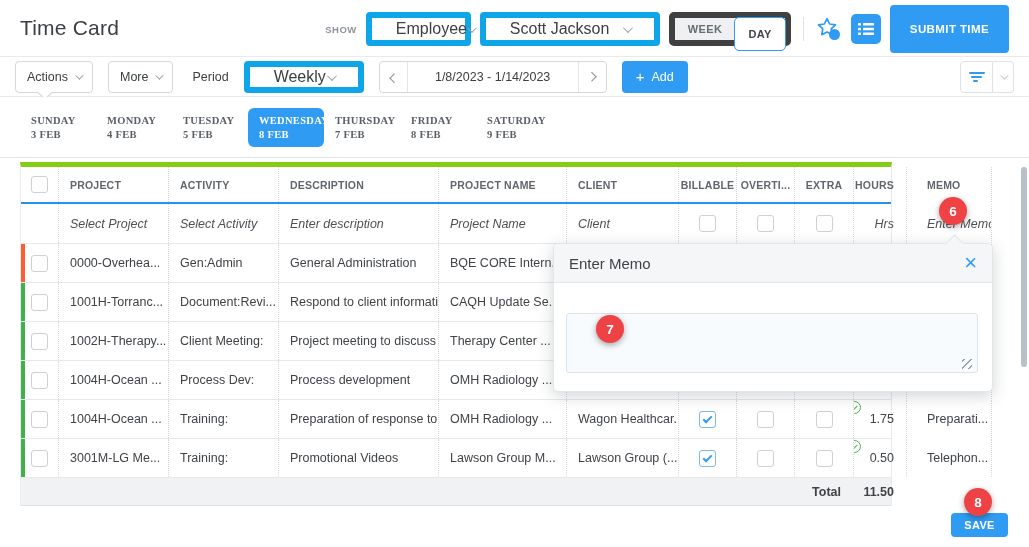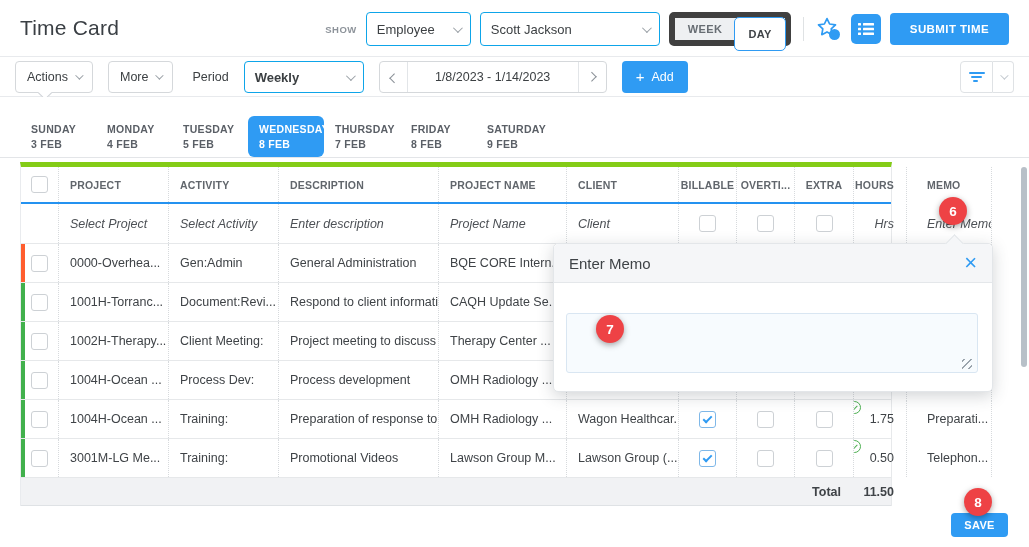--- a/index.html
+++ b/index.html
@@ -6,58 +6,58 @@
   html,body { background:#fff; }
   #app {
     position:relative; width:1029px; height:547px; overflow:hidden;
     font-family:"Liberation Sans","DejaVu Sans",sans-serif; color:#3f4347; background:#fff;
   }
   
   .topbar { position:absolute; left:0; top:0; width:100%; height:57px; border-bottom:1px solid #e8eaed; background:#fff; }
   .page-title { position:absolute; left:20px; top:16px; font-size:21px; font-weight:500; color:#3a3f44; letter-spacing:.2px; }
   .topbar-right { position:absolute; right:20px; top:11px; height:36px; display:flex; align-items:center; gap:9px; }
   .small-label { font-size:9.5px; font-weight:bold; color:#8d939a; letter-spacing:.5px; }
-  .select { height:34px; background:#fff; border:1px solid #0ea5e9; border-radius:4px; display:flex; align-items:center; justify-content:space-between; padding:0 10px; font-size:13px; color:#3c4043; cursor:pointer; }
+  .select { height:34px; background:#fff; border:6px solid #0ea5e9; border-radius:4px; display:flex; align-items:center; justify-content:space-between; padding:0 24px; font-size:16px; color:#3c4043; cursor:pointer; }
   .sel-emp { width:105px; } .sel-person { width:180px; }
   .chev { width:7px; height:7px; border-right:1.6px solid #9aa0a6; border-bottom:1.6px solid #9aa0a6; transform:rotate(45deg) translateY(-2px); flex:0 0 auto; }
   .toggle { display:flex; height:34px; background:#eef0f2; border:6px solid #404040; border-radius:5px; overflow:visible; }
   .seg { display:flex; align-items:center; justify-content:center; font-size:11px; font-weight:bold; letter-spacing:.4px; color:#676d73; padding:0 13px; cursor:pointer; }
   .seg.active { background:#fff; border:1px solid #2f9bf3; border-radius:5px; color:#3f4347; margin:-1px; height:34px; }
   .vdiv { width:1px; height:24px; background:#dfe2e4; margin:0 3px; }
   .iconbtn-star { width:26px; height:26px; position:relative; cursor:pointer; }
   .bluebtn-sq { width:30px; height:30px; background:#2f9bf3; border-radius:5px; display:flex; align-items:center; justify-content:center; cursor:pointer; }
   .btn-primary { background:#2f9bf3; color:#fff; border:none; border-radius:4px; font-weight:bold; cursor:pointer; font-family:inherit; }
-  .btn-submit { height:32px; padding:0 20px; font-size:11.5px; letter-spacing:.4px; }
+  .btn-submit { height:48px; padding:0 20px; font-size:11.5px; letter-spacing:.4px; }
   
   .toolbar { position:absolute; left:0; top:57px; width:100%; height:40px; border-bottom:1px solid #e8eaed; background:#fff; }
   .toolbar-left { position:absolute; left:15px; top:4px; height:32px; display:flex; align-items:center; gap:15px; }
   .btn-outline { position:relative; height:32px; background:#fff; border:1px solid #d5d8db; border-radius:4px; display:flex; align-items:center; gap:7px; padding:0 11px; font-size:12.5px; color:#3c4043; cursor:pointer; }
   .btn-outline .chev { width:6px; height:6px; }
   .actions-caret { position:absolute; left:24px; bottom:-6px; width:10px; height:10px; background:#fff; border-right:1px solid #cfd3d7; border-bottom:1px solid #cfd3d7; transform:rotate(45deg); }
   .period-label { font-size:12.5px; color:#3c4043; margin-left:4px; }
-  .sel-period { height:32px; width:120px;font-weight:bold; }
+  .sel-period { height:32px; width:120px; }
   .datenav { display:flex; height:32px; border:1px solid #d5d8db; border-radius:4px; overflow:hidden; background:#fff; }
   .datenav .navbtn { width:27px; display:flex; align-items:center; justify-content:center; cursor:pointer; }
   .datenav .navbtn .chev { border-color:#8a9097; }
   .chev-left { transform:rotate(135deg) translateY(-1px); }
   .chev-right { transform:rotate(-45deg) translateY(-1px); }
   .date-range { width:172px; display:flex; align-items:center; justify-content:center; font-size:12.5px; color:#3c4043; border-left:1px solid #e2e5e8; border-right:1px solid #e2e5e8; cursor:pointer; }
   .btn-add { height:32px; padding:0 14px; font-size:12.5px; font-weight:normal; display:flex; align-items:center; gap:7px; }
   .plus { font-size:15px; font-weight:normal; line-height:1; margin-top:-1px; }
   .filter-split { position:absolute; right:15px; top:4px; height:32px; display:flex; }
   .filter-main { width:33px; height:32px; background:#fff; border:1px solid #dfe2e5; border-radius:4px 0 0 4px; display:flex; align-items:center; justify-content:center; cursor:pointer; }
   .filter-arrow { width:21px; height:32px; background:#fff; border:1px solid #dfe2e5; border-left:none; border-radius:0 4px 4px 0; display:flex; align-items:center; justify-content:center; cursor:pointer; }
   .filter-arrow .chev { border-color:#c3c9cf; width:6px; height:6px; }
   .filter-glyph { width:16px; height:11px; position:relative; }
   .filter-glyph i { position:absolute; display:block; background:#2f9bf3; height:2.4px; border-radius:1px; }
   .filter-glyph .f1 { left:0; right:0; top:0; }
   .filter-glyph .f2 { left:2px; width:11px; top:4.2px; }
   .filter-glyph .f3 { left:4px; width:5px; top:8.4px; }
   
-  .daytabs { position:absolute; left:0; top:97px; width:100%; height:61px; border-bottom:1px solid #e3e5e8; background:#fff; display:flex; align-items:flex-end; padding-left:20px; }
+  .daytabs { position:absolute; left:0; top:97px; width:100%; height:61px; border-bottom:1px solid #e3e5e8; background:#fff; display:flex; align-items:center; padding-left:20px;font-family:Liberation Serif, serif; }
   .daytab { width:76px; padding:7px 11px; border-radius:6px; cursor:pointer; flex:0 0 auto; }
   .daytab .d1 { display:block; font-size:10.5px; font-weight:bold; color:#5a5f66; letter-spacing:.3px; }
   .daytab .d2 { display:block; font-size:10.5px; font-weight:bold; color:#5a5f66; margin-top:3px; letter-spacing:.3px; }
   .daytab.active { background:#2f9bf3; }
   .daytab.active .d1, .daytab.active .d2 { color:#fff; }
   
   :root { --cols: 37px 110px 110px 160px 128px 112px 58px 58px 59px 53px 85px 18px; }
   .tablewrap { position:absolute; left:20px; top:162px; width:872px; border-left:1px solid #e9ebee; border-right:1px solid #e7e9eb; border-top:5px solid #84cc16; background:#fff; }
   .grid-row { display:grid; grid-template-columns:var(--cols); position:relative; background:#fff; }
   .thead { height:37px; border-bottom:2px solid #2492f0; }

